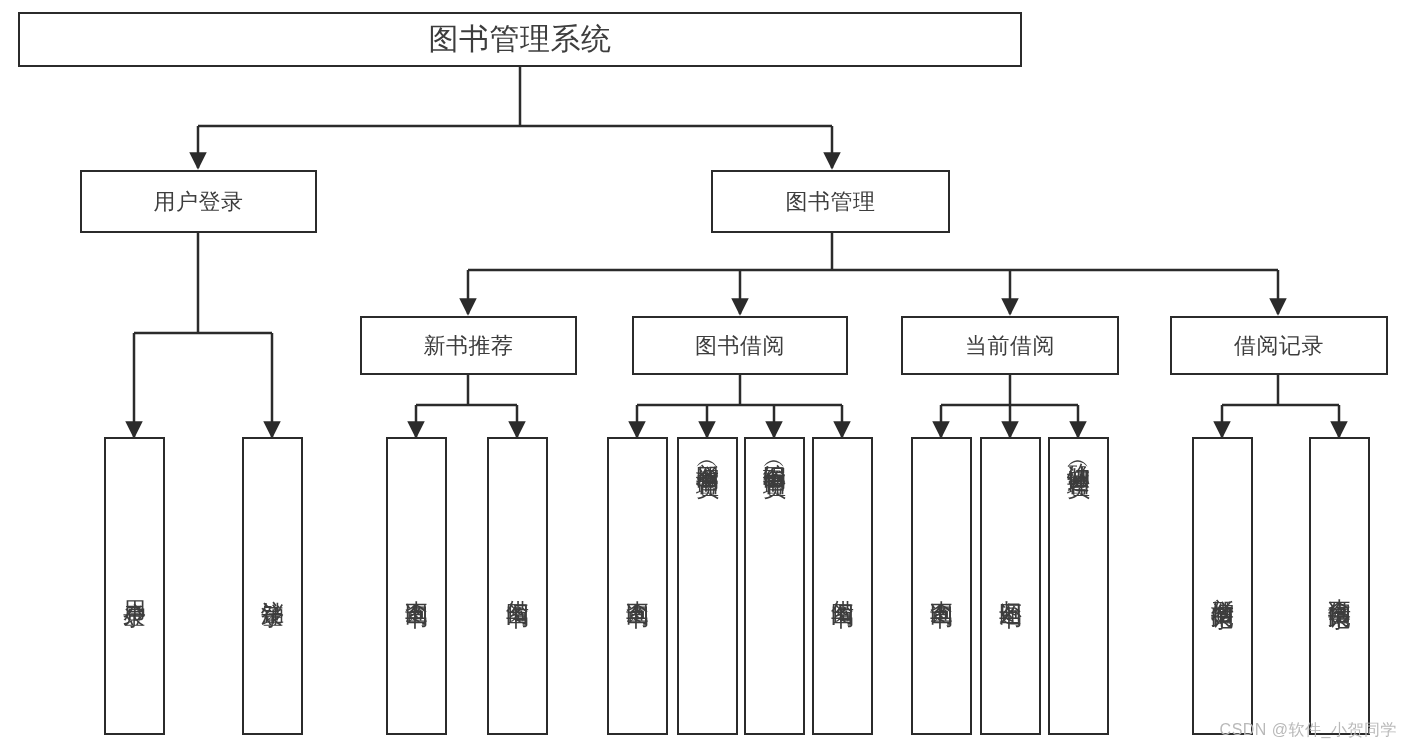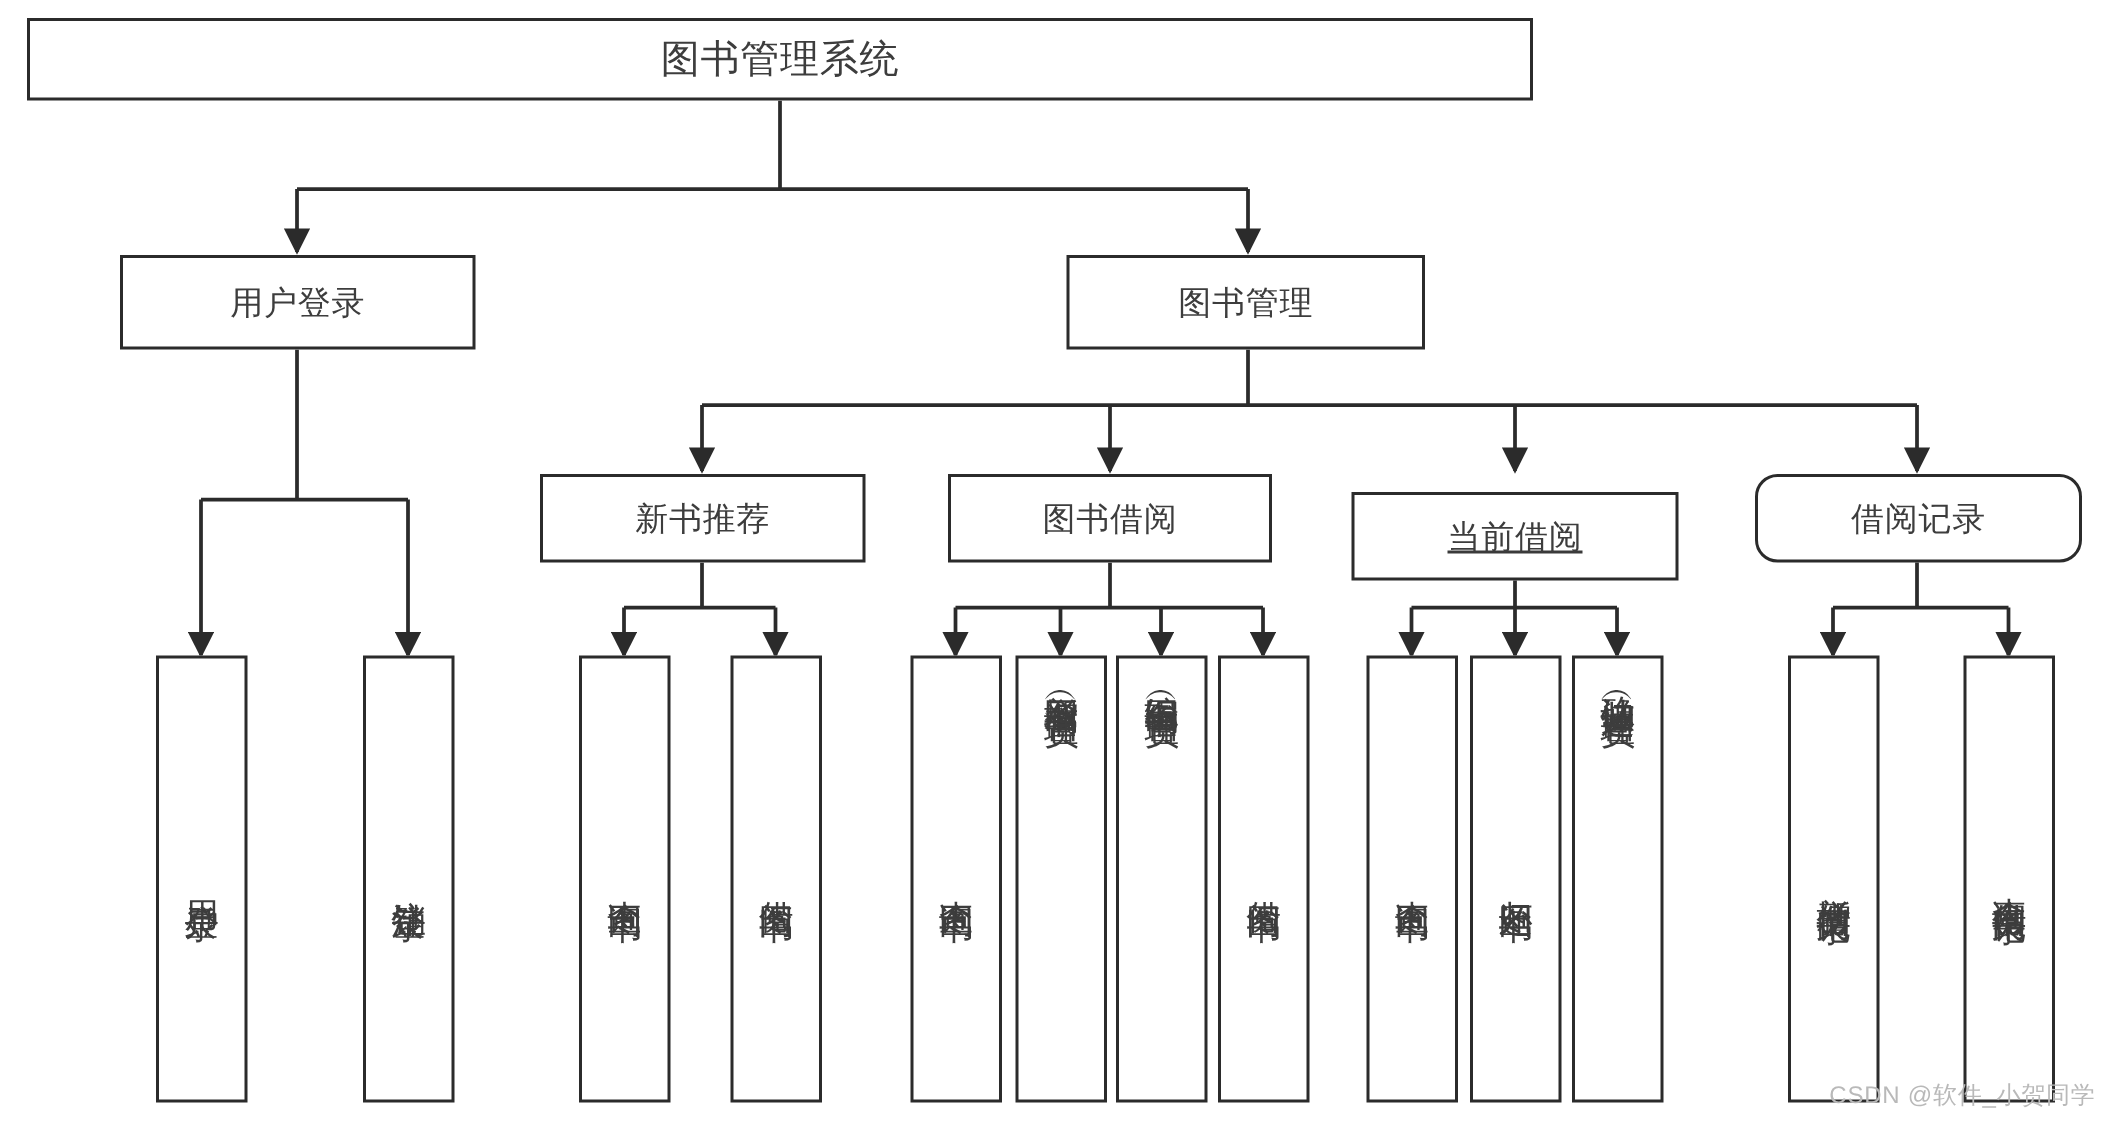--- a/index.html
+++ b/index.html
@@ -42,21 +42,21 @@
     line-height: 1.08;
     color: #3d3d3d;
   }
   
   .node.horiz .label {
     writing-mode: horizontal-tb;
     font-size: 22px;
     letter-spacing: 0.5px;
   }
   .node.root .label {
-    font-size: 26px;
+    font-size: 30px;
   }
   
   .node.vert {
     align-items: flex-start;
     justify-content: center;
     padding-top: 6px;
   }
   .node.vert .label {
     writing-mode: vertical-rl;
     text-orientation: upright;
@@ -151,25 +151,25 @@
   </div>
 
   <div class="node horiz" style="left:711px; top:170px; width:239px; height:63px;">
     <span class="label">图书管理</span>
   </div>
 
   <div class="node horiz" style="left:632px; top:316px; width:216px; height:59px;">
     <span class="label">图书借阅</span>
   </div>
 
-  <div class="node horiz" style="left:901px; top:328px; width:218px; height:59px;text-decoration:underline;">
+  <div class="node horiz" style="left:901px; top:316px; width:218px; height:59px;">
     <span class="label">当前借阅</span>
   </div>
 
-  <div class="node horiz" style="left:1170px; top:316px; width:218px; height:59px;border-radius:15px;">
+  <div class="node horiz" style="left:1170px; top:316px; width:218px; height:59px;">
     <span class="label">借阅记录</span>
   </div>
 
   <div class="node vert centered" style="left:104px; top:437px; width:61px; height:298px;">
     <span class="label">用户登录</span>
   </div>
 
   <div class="node vert centered" style="left:242px; top:437px; width:61px; height:298px;">
     <span class="label">注销登录</span>
   </div>

